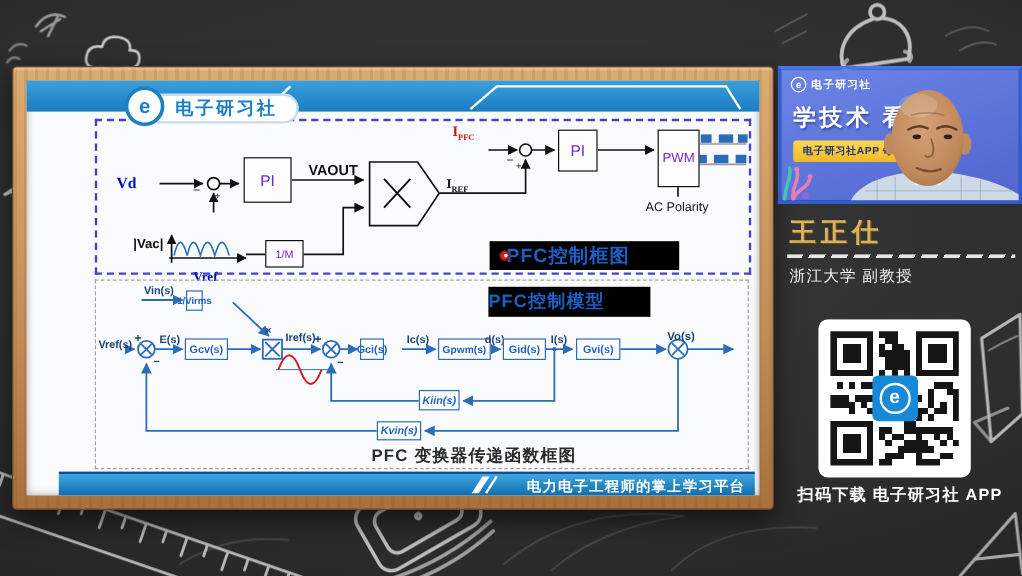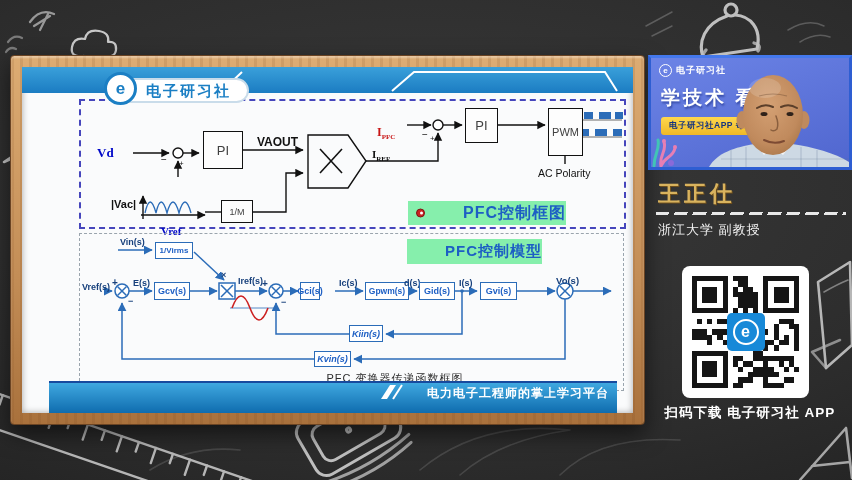--- a/index.html
+++ b/index.html
@@ -26,37 +26,37 @@
     letter-spacing:2px; line-height:21px; z-index:2; }
 
   
   .dg-up { position:absolute; left:57px; top:32px; width:547px; height:130px; border:2px dashed #4646bc; }
   .dg-up svg.lines, .dg-lo svg.lines { position:absolute; left:0; top:0; }
   .lbl { position:absolute; white-space:nowrap; }
   .sig-blue { font-family:"Liberation Serif",serif; font-weight:bold; color:#0008c8; font-size:12px; }
   .sig-red  { font-family:"Liberation Serif",serif; font-weight:bold; color:#c81414; font-size:12px; }
   .sig-blk  { font-family:"Liberation Serif",serif; font-weight:bold; color:#111; font-size:11px; }
   .sml { font-size:10px; color:#111; }
-  .blkbox { position:absolute; border:1.6px solid #111; background:#fdfdfd; color:#404040;
+  .blkbox { position:absolute; border:1.6px solid #111; background:#fdfdfd; color:#6d28d9;
     display:flex; align-items:center; justify-content:center; font-size:13px; }
-  .title-box { position:absolute; background:#86efac; color:#1d5fc4; font-weight:bold;
-    display:flex; align-items:center; justify-content:flex-end; letter-spacing:1px; }
+  .title-box { position:absolute; background:#000000; color:#1d5fc4; font-weight:bold;
+    display:flex; align-items:center; justify-content:flex-start; letter-spacing:1px; }
   .red-dot { position:absolute; left:8px; top:50%; transform:translateY(-50%); width:9px; height:9px;
     border-radius:50%; background:#cc2222; border:1.5px solid #7d1414; }
   .red-dot::after { content:""; position:absolute; left:2.5px; top:2px; width:3px; height:3px; border-radius:50%; background:#fff; }
 
   
   .dg-lo { position:absolute; left:57px; top:166px; width:545px; height:158px; border:1.5px dashed #9aa4ad; }
   .bluebox { position:absolute; border:1.5px solid #2b6cb8; background:#fff; color:#1d5fc4; font-weight:bold;
     display:flex; align-items:center; justify-content:center; font-size:9px; }
   .sig-lo { font-weight:bold; color:#17407c; font-size:9px; }
   .pm { font-weight:bold; color:#17407c; font-size:10px; }
-  .cap { font-weight:normal; color:#2b2b2b; font-size:11px; letter-spacing:1px; }
-
-  .board-footer { position:absolute; left:0; right:16px; bottom:0; height:32px;
+  .cap { font-weight:bold; color:#2b2b2b; font-size:14px; letter-spacing:1px; }
+
+  .board-footer { position:absolute; left:0; right:4px; bottom:0; height:20px;
     background:linear-gradient(180deg,#3fa8e0,#0f6cae); border-top:2px solid #174a9e;margin-left:27px; }
   .footer-text { position:absolute; right:8px; top:2px; color:#fff; font-weight:bold; font-size:12px; letter-spacing:1px; }
   .footer-slash { position:absolute; right:212px; top:0; }
 
   
   .video-panel { position:absolute; left:648px; top:55px; width:204px; height:115px; z-index:2;
     background:linear-gradient(160deg,#6c84e6,#5066cf); border:3px solid #2e5ed2; border-top-color:#4478ec; }
   .vp-logo { position:absolute; left:8px; top:6px; display:flex; align-items:center; gap:4px; color:#fff; z-index:2; }
   .vp-logo-circle { width:13px; height:13px; border:1.5px solid #fff; border-radius:50%; font-size:8px; font-weight:bold;
     display:flex; align-items:center; justify-content:center; }
@@ -180,21 +180,21 @@
       </svg>
 
       <div class="lbl sig-blue" style="left:16px; top:44px; font-size:13px;">Vd</div>
       <div class="lbl sml" style="left:80px; top:53px;">−</div>
       <div class="lbl sml" style="left:98px; top:58px; font-size:8px;">+</div>
       <div class="lbl sig-blue" style="left:80px; top:80px; font-size:11px;margin-top:44px;">Vref</div>
       <div class="blkbox" style="left:122px; top:30px; width:40px; height:38px;">PI</div>
       <div class="lbl" style="left:176px; top:34px; font-size:12px; color:#111; font-weight:bold;">VAOUT</div>
       <div class="lbl" style="left:30px; top:97px; font-size:11px; color:#111; font-weight:bold;">|Vac|</div>
       <div class="blkbox" style="left:140px; top:99px; width:32px; height:23px; font-size:9px; border-width:1.3px;">1/M</div>
-      <div class="lbl sig-red" style="left:296px; top:24px;"><span>I</span><sub>PFC</sub></div>
+      <div class="lbl sig-red" style="left:296px; top:1px;"><span>I</span><sub>PFC</sub></div>
       <div class="lbl sig-blk" style="left:291px; top:47px;"><span>I</span><sub>REF</sub></div>
       <div class="lbl sml" style="left:341px; top:28px;">−</div>
       <div class="lbl sml" style="left:349px; top:33px; font-size:8px;">+</div>
       <div class="blkbox" style="left:384px; top:7px; width:33px; height:35px;">PI</div>
       <div class="blkbox" style="left:467px; top:7px; width:35px; height:48px; font-size:11px;">PWM</div>
       <div class="lbl" style="left:457px; top:66px; font-size:10.5px; color:#111;">AC Polarity</div>
 
       <div class="title-box" style="left:327px; top:100px; width:158px; height:24px; font-size:16px; padding-left:14px;">
         <span class="red-dot"></span>
         <span>PFC控制框图</span>
@@ -239,21 +239,21 @@
           <path d="M382,57 L382,100 L306,100" marker-end="url(#abl)"></path>
           <path d="M269,100 L196,100 L196,69" marker-end="url(#abl)"></path>
           <path d="M485,65 L485,125 L274,125" marker-end="url(#abl)"></path>
           <path d="M234,125 L42,125 L42,69" marker-end="url(#abl)"></path>
         </g>
       </svg>
 
       <div class="title-box" style="left:327px; top:5px; width:135px; height:25px; font-size:15px;">PFC控制模型</div>
 
       <div class="lbl sig-lo" style="left:40px; top:3px;">Vin(s)</div>
-      <div class="bluebox" style="left:75px; top:8px; width:38px; height:17px; font-size:8px;">1/Virms</div>
+      <div class="bluebox" style="left:75px; top:8px; width:14px; height:17px; font-size:8px;">1/Virms</div>
       <div class="lbl sig-lo" style="left:2px; top:48px;">Vref(s)</div>
       <div class="lbl pm" style="left:32px; top:43px;">+</div>
       <div class="lbl pm" style="left:48px; top:62px; font-size:9px;">−</div>
       <div class="lbl sig-lo" style="left:53px; top:44px;">E(s)</div>
       <div class="bluebox" style="left:74px; top:48px; width:36px; height:18px;">Gcv(s)</div>
       <div class="lbl pm" style="left:141px; top:36px; font-size:9px;">×</div>
       <div class="lbl sig-lo" style="left:158px; top:42px;">Iref(s)</div>
       <div class="lbl pm" style="left:182px; top:44px;">+</div>
       <div class="lbl pm" style="left:201px; top:63px; font-size:9px;">−</div>
       <div class="bluebox" style="left:220px; top:48px; width:20px; height:18px;">Gci(s)</div>

